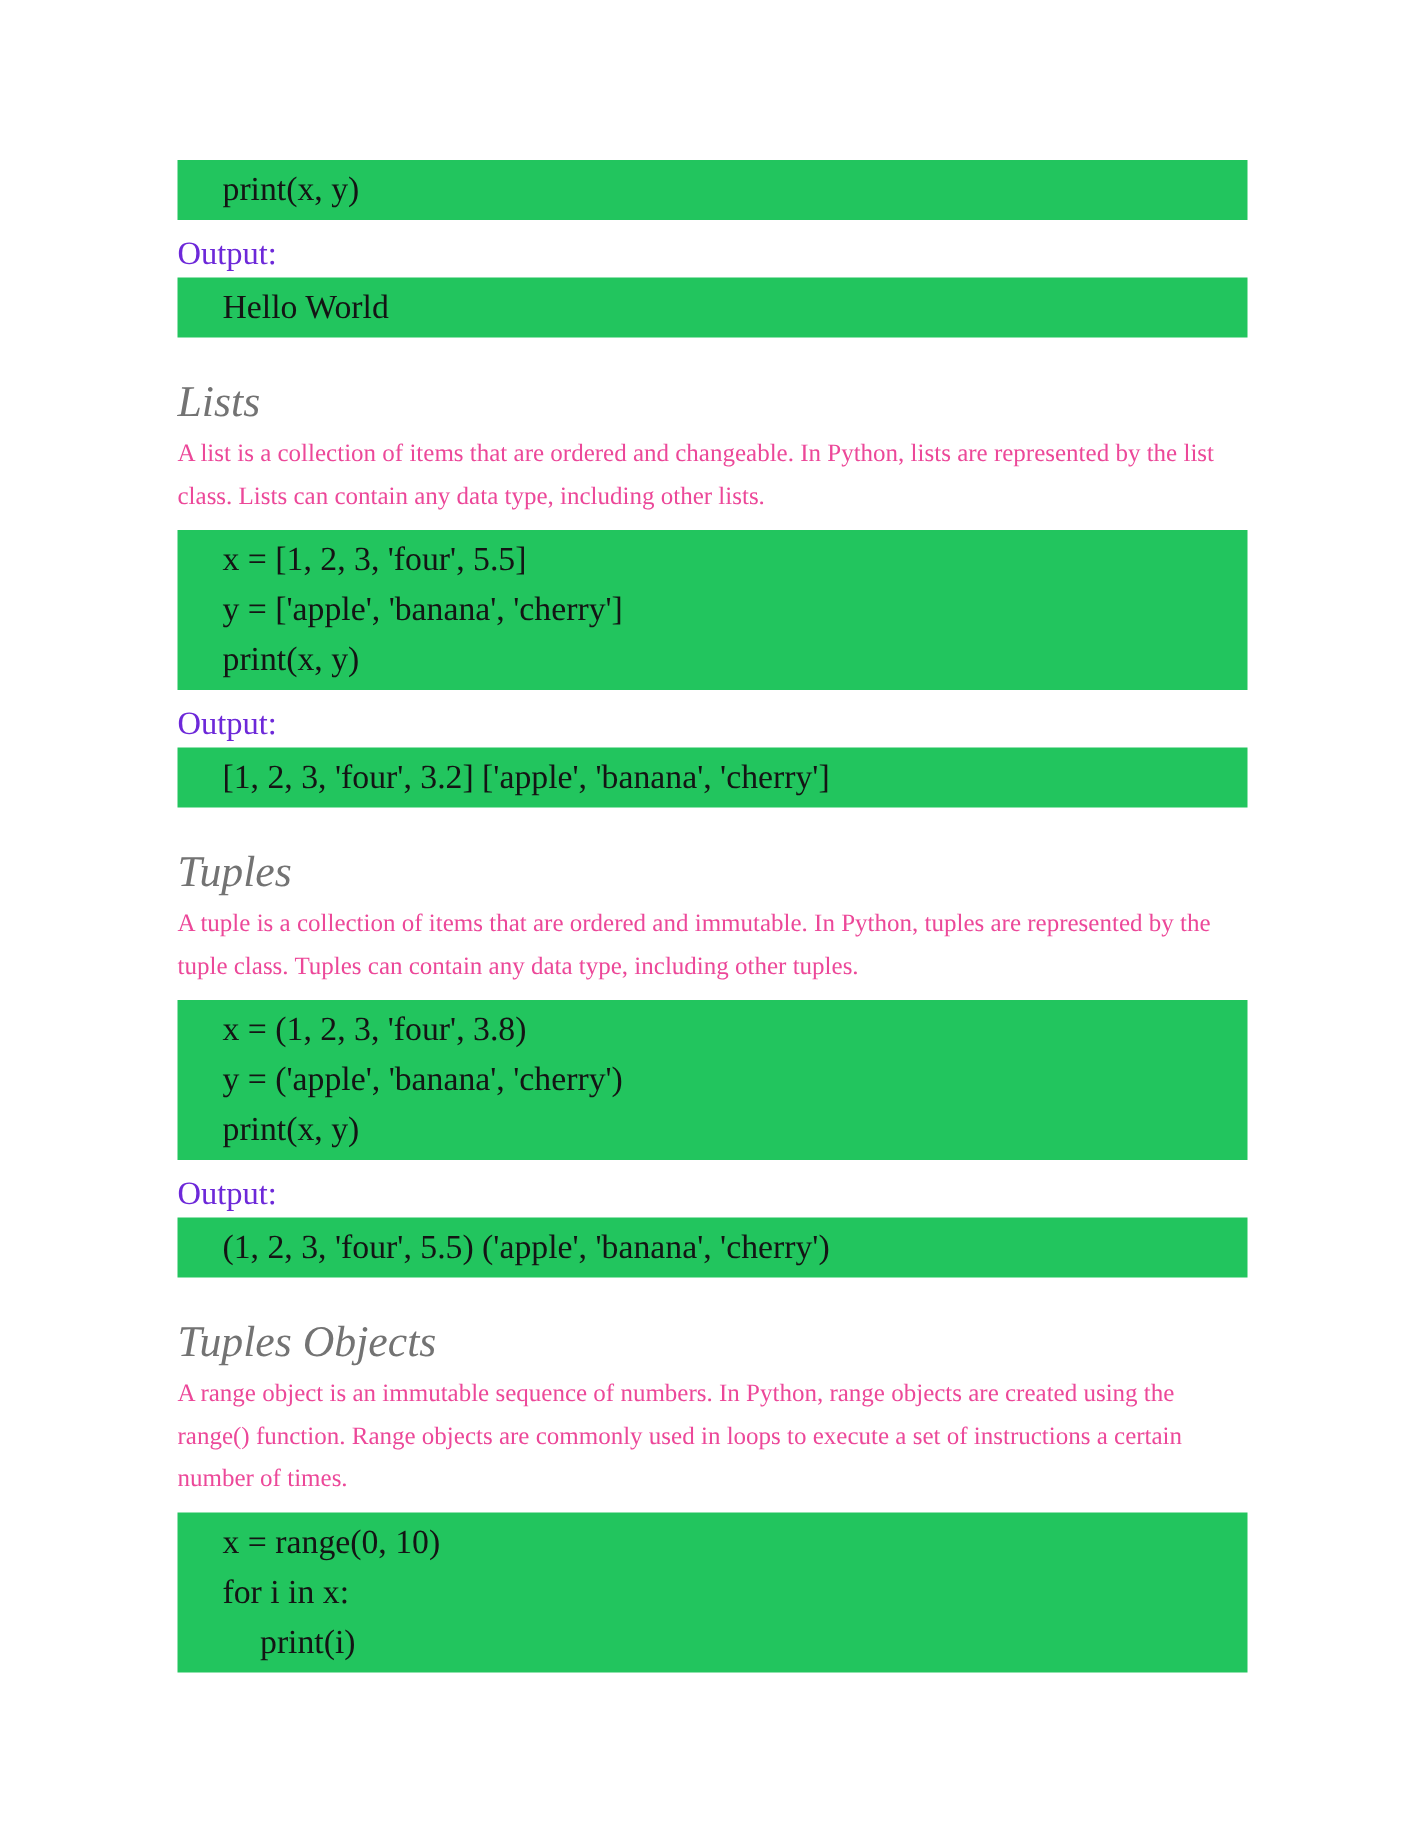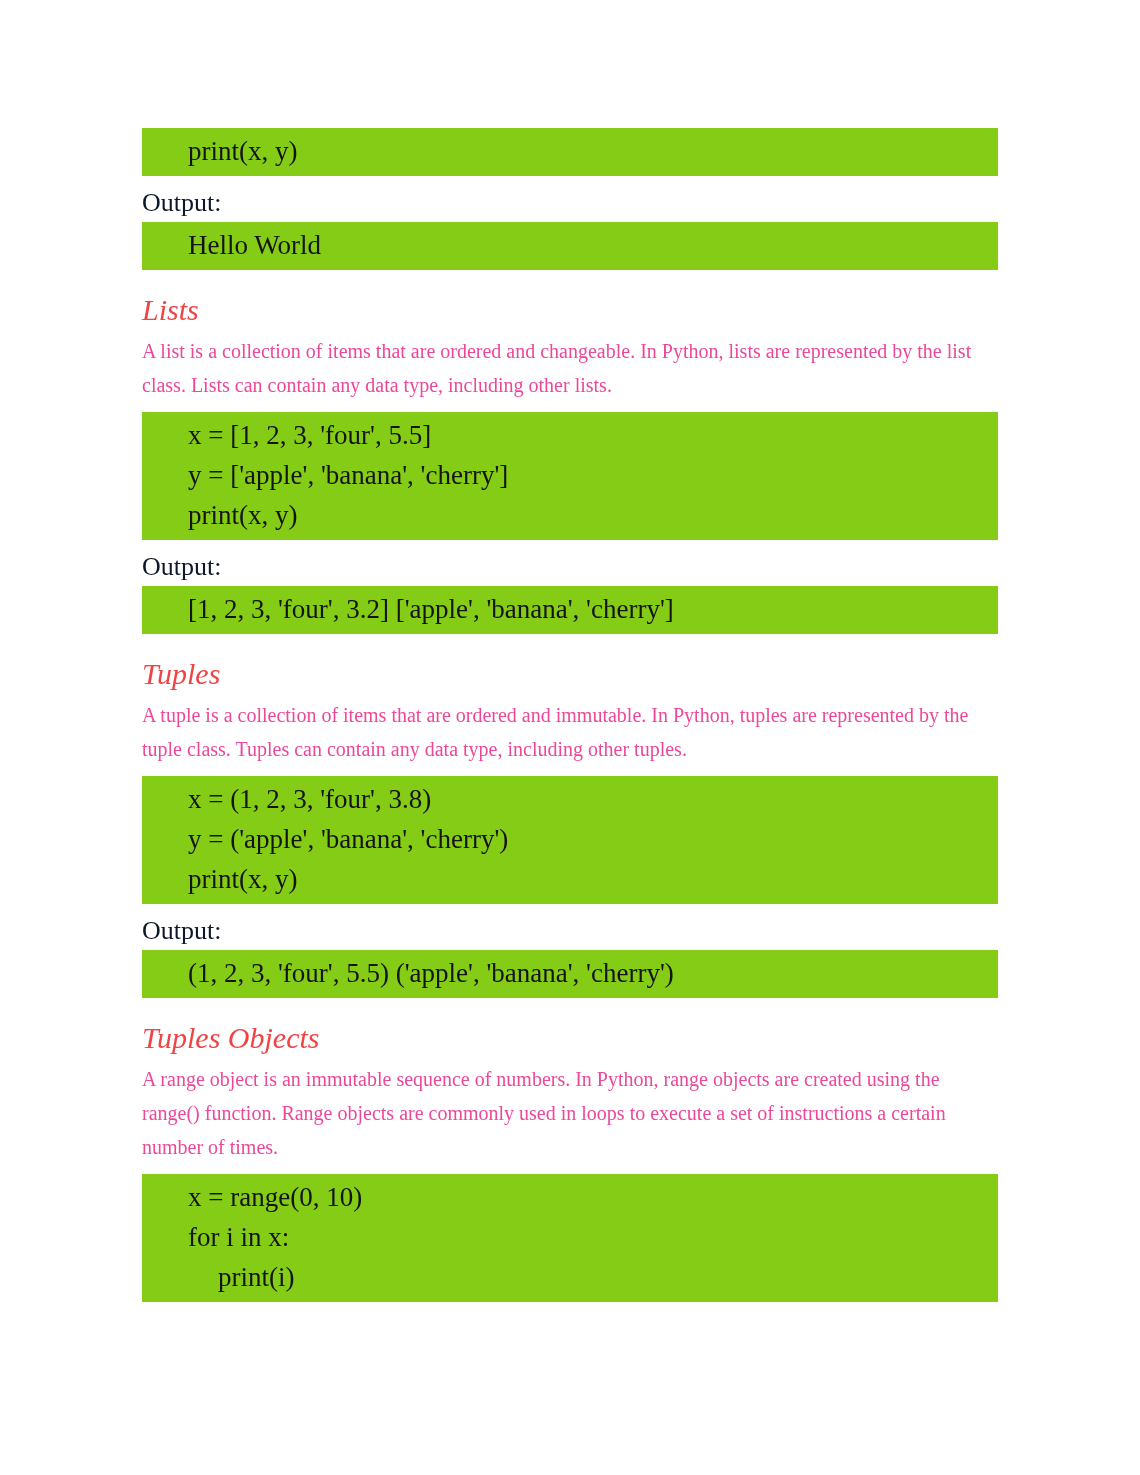--- a/index.html
+++ b/index.html
@@ -22,55 +22,55 @@
     padding: 0 142px;
   }
   .content {
     position: relative;
     top: 128px;
     width: 856px;
   }
 
   
   .codeblock {
-    background: #84cc16;
+    background: #22c55e;
     width: 856px;
     box-sizing: border-box;
-    padding: 3px 0 5px 14px;
+    padding: 3px 0 5px 4px;
     margin: 0;
   }
   .codeblock .codeline {
     font-family: "Liberation Serif", "DejaVu Serif", serif;
     font-size: 27px;
     line-height: 40px;
     color: #141414;
     padding-left: 32px;
     white-space: pre;
   }
   .codeblock .codeline.indent1 {
     padding-left: 62px;
   }
 
   
   .outlabel {
     font-size: 26px;
     line-height: 30px;
     margin: 12px 0 4px 0;
-    color: #0f172a;
+    color: #6d28d9;
   }
 
   
   h2.section {
     font-family: "Liberation Serif", "DejaVu Serif", serif;
     font-style: italic;
     font-weight: normal;
-    font-size: 30px;
+    font-size: 35px;
     line-height: 40px;
-    margin: 20px 0 4px 0;
-    color: #ef4444;
+    margin: 32px 0 4px 0;
+    color: #737373;
   }
 
   
   p.body {
     font-size: 20px;
     line-height: 34px;
     margin: 0 0 10px 0;
     color: #ec4899;
     width: 856px;
   }

